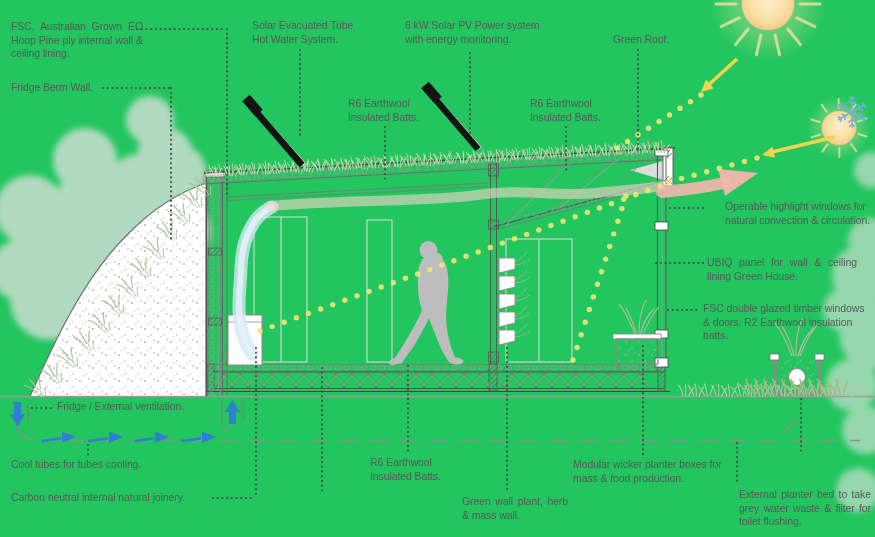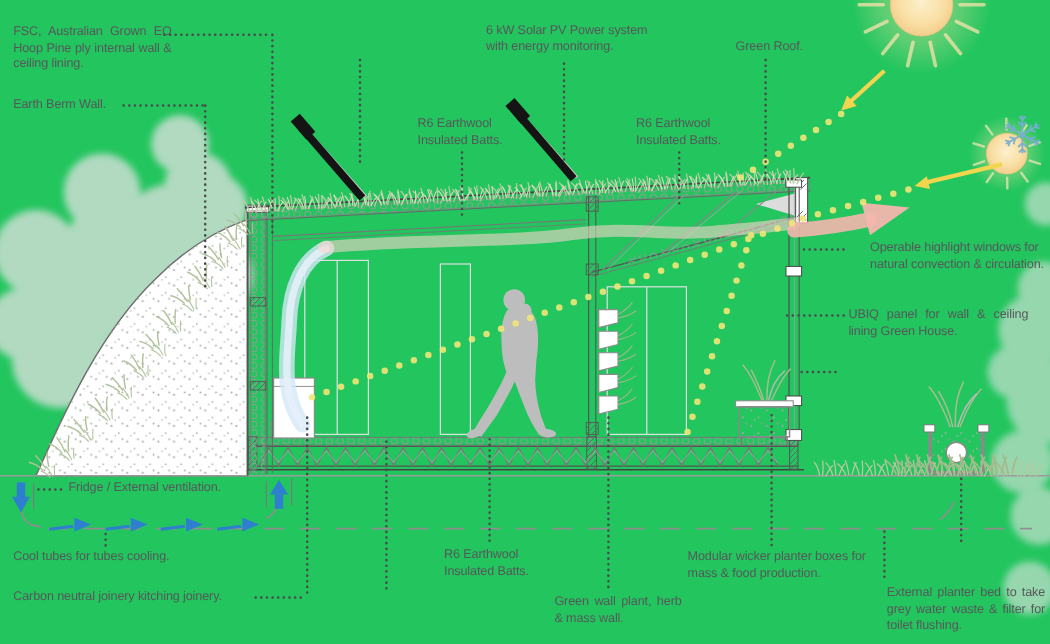--- a/index.html
+++ b/index.html
@@ -543,28 +543,30 @@
     <line class="leader" x1="256" y1="348" x2="256" y2="497"></line>
     <line class="leader" x1="322" y1="368" x2="322" y2="492"></line>
     <line class="leader" x1="408" y1="366" x2="408" y2="453"></line>
     <line class="leader" x1="507" y1="348" x2="507" y2="492"></line>
     <line class="leader" x1="643" y1="346" x2="643" y2="456"></line>
     <line class="leader" x1="737" y1="443" x2="737" y2="485"></line>
   </g>
 </svg>
 
 <div class="callout j" style="left:11px;top:20px;width:132px">FSC, Australian Grown EO Hoop Pine ply internal wall &amp; ceiling lining.</div>
-<div class="callout" style="left:11px;top:81px;width:120px">Earth Berm Wall.</div>
+<div class="callout" style="left:11px;top:81px;width:120px">Fridge Berm Wall.</div>
+<div class="callout" style="left:252px;top:19px;width:112px">Solar Evacuated Tube Hot Water System.</div>
 <div class="callout" style="left:348px;top:97px;width:92px">R6 Earthwool Insulated Batts.</div>
 <div class="callout" style="left:405px;top:19px;width:145px">6 kW Solar PV Power system with energy monitoring.</div>
 <div class="callout" style="left:530px;top:97px;width:92px">R6 Earthwool Insulated Batts.</div>
 <div class="callout" style="left:613px;top:33px;width:80px">Green Roof.</div>
 <div class="callout" style="left:725px;top:200px;width:152px">Operable highlight windows for natural convection &amp; circulation.</div>
 <div class="callout j" style="left:707px;top:256px;width:150px">UBIQ panel for wall &amp; ceiling lining Green House.</div>
+<div class="callout" style="left:703px;top:302px;width:162px">FSC double glazed timber windows &amp; doors. R2 Earthwool insulation batts.</div>
 <div class="callout" style="left:57px;top:400px;width:170px">Fridge / External ventilation.</div>
 <div class="callout" style="left:11px;top:458px;width:180px">Cool tubes for tubes cooling.</div>
-<div class="callout" style="left:11px;top:491px;width:210px">Carbon neutral joinery kitching joinery.</div>
+<div class="callout" style="left:11px;top:491px;width:210px">Carbon neutral internal natural joinery.</div>
 <div class="callout" style="left:370px;top:456px;width:92px">R6 Earthwool Insulated Batts.</div>
 <div class="callout" style="left:573px;top:458px;width:168px">Modular wicker planter boxes for mass &amp; food production.</div>
 <div class="callout j" style="left:462px;top:495px;width:106px">Green wall plant, herb &amp; mass wall.</div>
 <div class="callout j" style="left:739px;top:488px;width:132px">External planter bed to take grey water waste &amp; filter for toilet flushing.</div>
 
 </div>
 
 </body></html>

